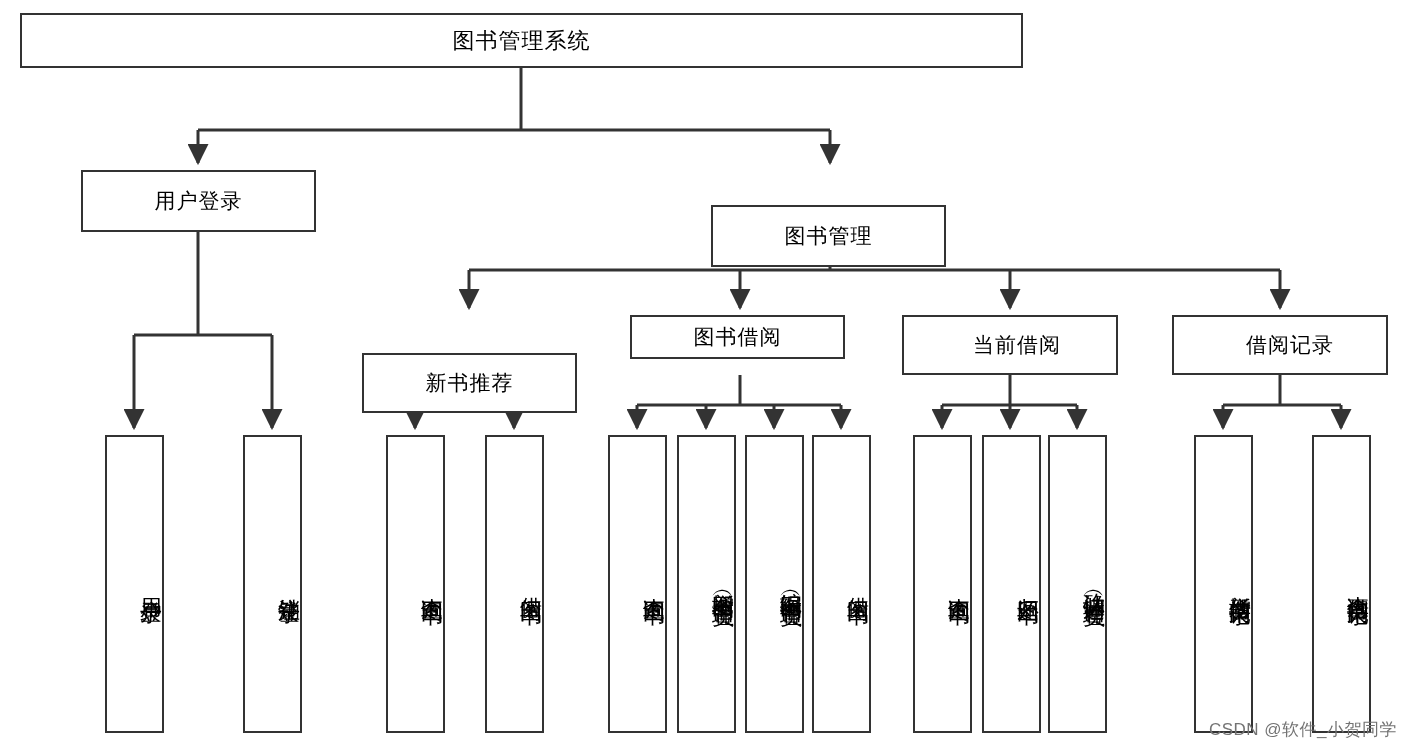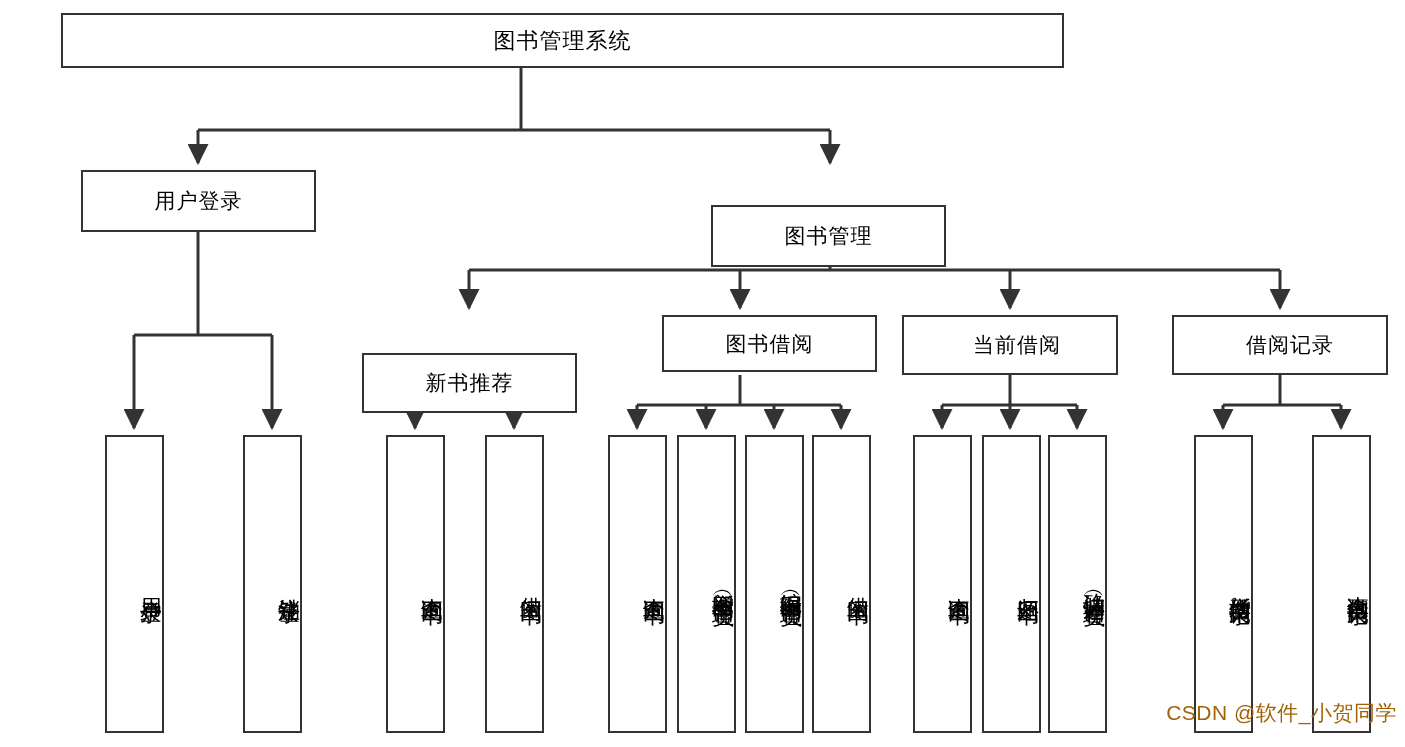--- a/index.html
+++ b/index.html
@@ -57,23 +57,23 @@
     text-orientation: upright;
     white-space: nowrap;
     display: block;
   }
   #root-node {
     font-size: 22px;
   }
   #watermark {
     position: absolute;
     right: 8px;
-    bottom: 20px;
-    font-size: 21px;
-    color: #a16207;
+    bottom: 6px;
+    font-size: 17px;
+    color: #737373;
     white-space: nowrap;
     z-index: 5;
     letter-spacing: 0.5px;
   }
 </style>
 </head>
 <body>
 
 <div id="canvas">
 
@@ -120,27 +120,27 @@
       <path d="M 1010 405 L 1010 428" marker-end="url(#arw)"></path>
       <path d="M 1077 405 L 1077 428" marker-end="url(#arw)"></path>
 
       <path d="M 1280 375 L 1280 405"></path>
       <path d="M 1223 405 L 1341 405"></path>
       <path d="M 1223 405 L 1223 428" marker-end="url(#arw)"></path>
       <path d="M 1341 405 L 1341 428" marker-end="url(#arw)"></path>
     </g>
   </svg>
 
-  <div class="node horiz" id="root-node" style="left:20px; top:13px; width:1003px; height:55px;margin-left:41px;">图书管理系统</div>
+  <div class="node horiz" id="root-node" style="left:20px; top:13px; width:1003px; height:55px;">图书管理系统</div>
 
   <div class="node horiz" style="left:81px; top:170px; width:235px; height:62px;">用户登录</div>
   <div class="node horiz" style="left:711px; top:170px; width:235px; height:62px;margin-top:35px;">图书管理</div>
 
   <div class="node horiz" style="left:362px; top:315px; width:215px; height:60px;margin-top:38px;">新书推荐</div>
-  <div class="node horiz" style="left:662px; top:315px; width:215px; height:57px;">图书借阅</div>
+  <div class="node horiz" style="left:630px; top:315px; width:215px; height:44px;">图书借阅</div>
   <div class="node horiz" style="left:902px; top:315px; width:216px; height:60px;padding-left:14px;">当前借阅</div>
   <div class="node horiz" style="left:1172px; top:315px; width:216px; height:60px;padding-left:20px;">借阅记录</div>
 
   <div class="node vert" style="left:105px; top:435px; width:59px; height:298px;">
     <span class="vtext">用户登录</span>
   </div>
   <div class="node vert" style="left:243px; top:435px; width:59px; height:298px;">
     <span class="vtext">注销登录</span>
   </div>
 

